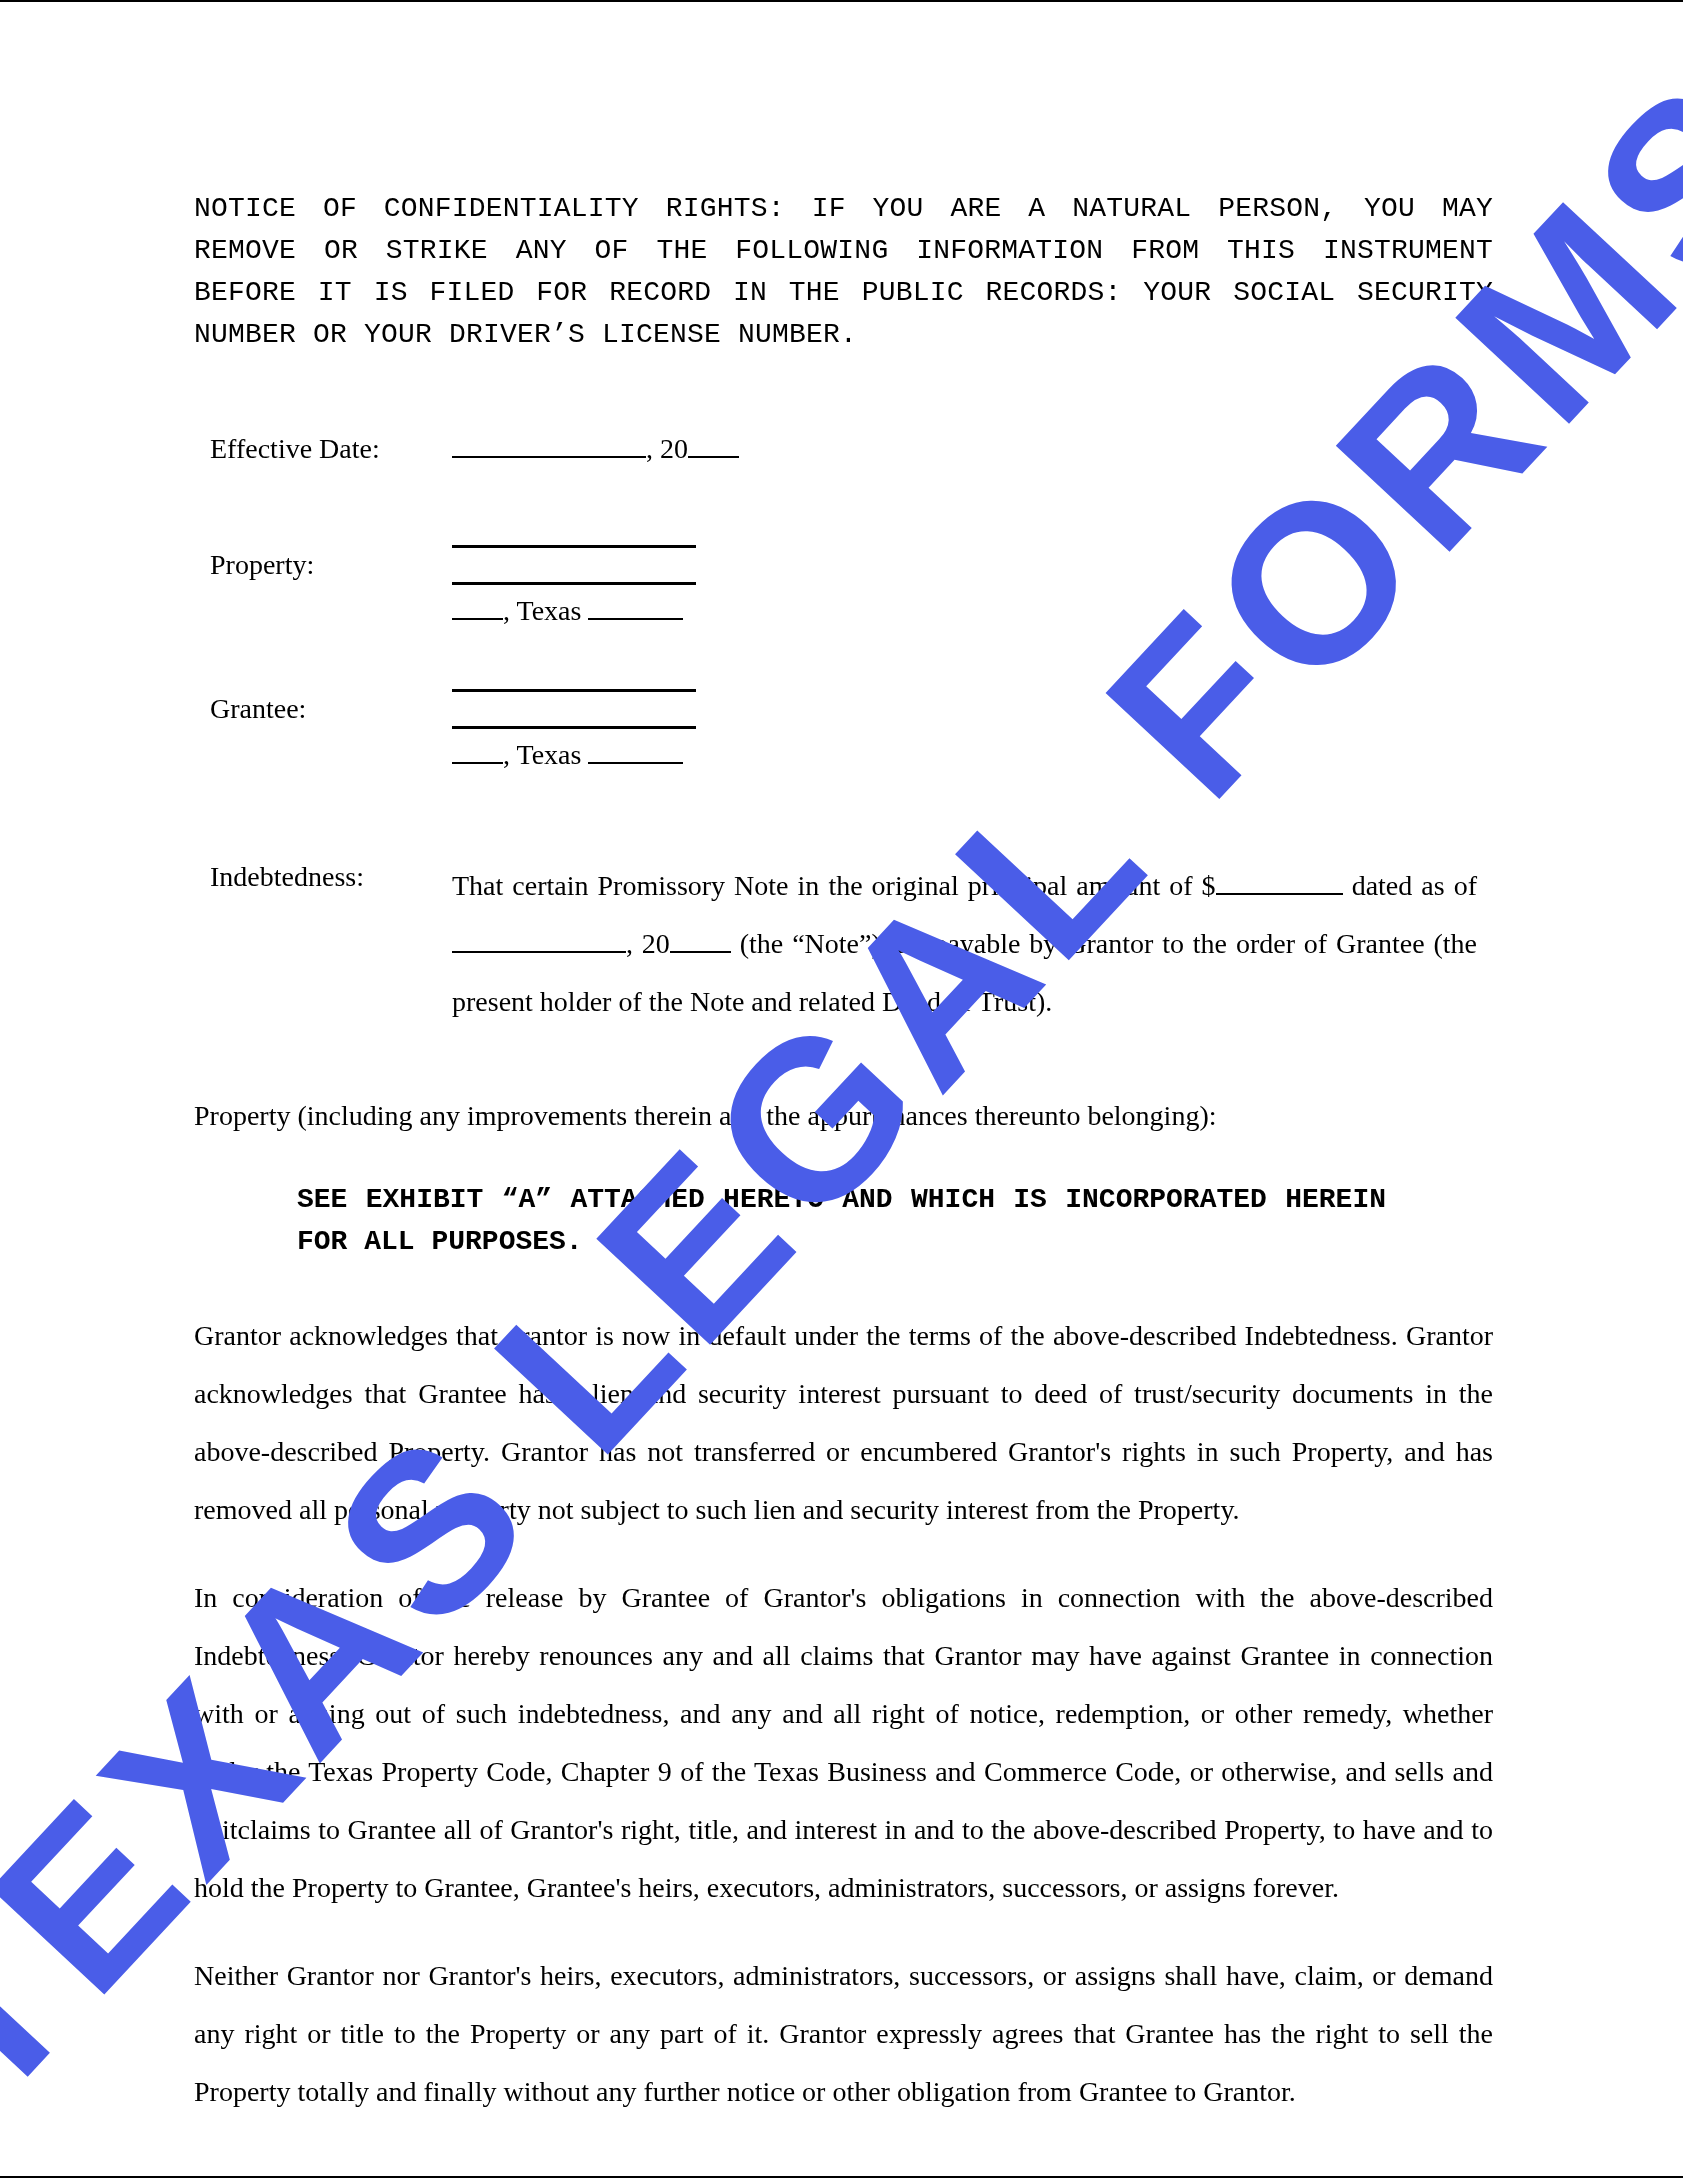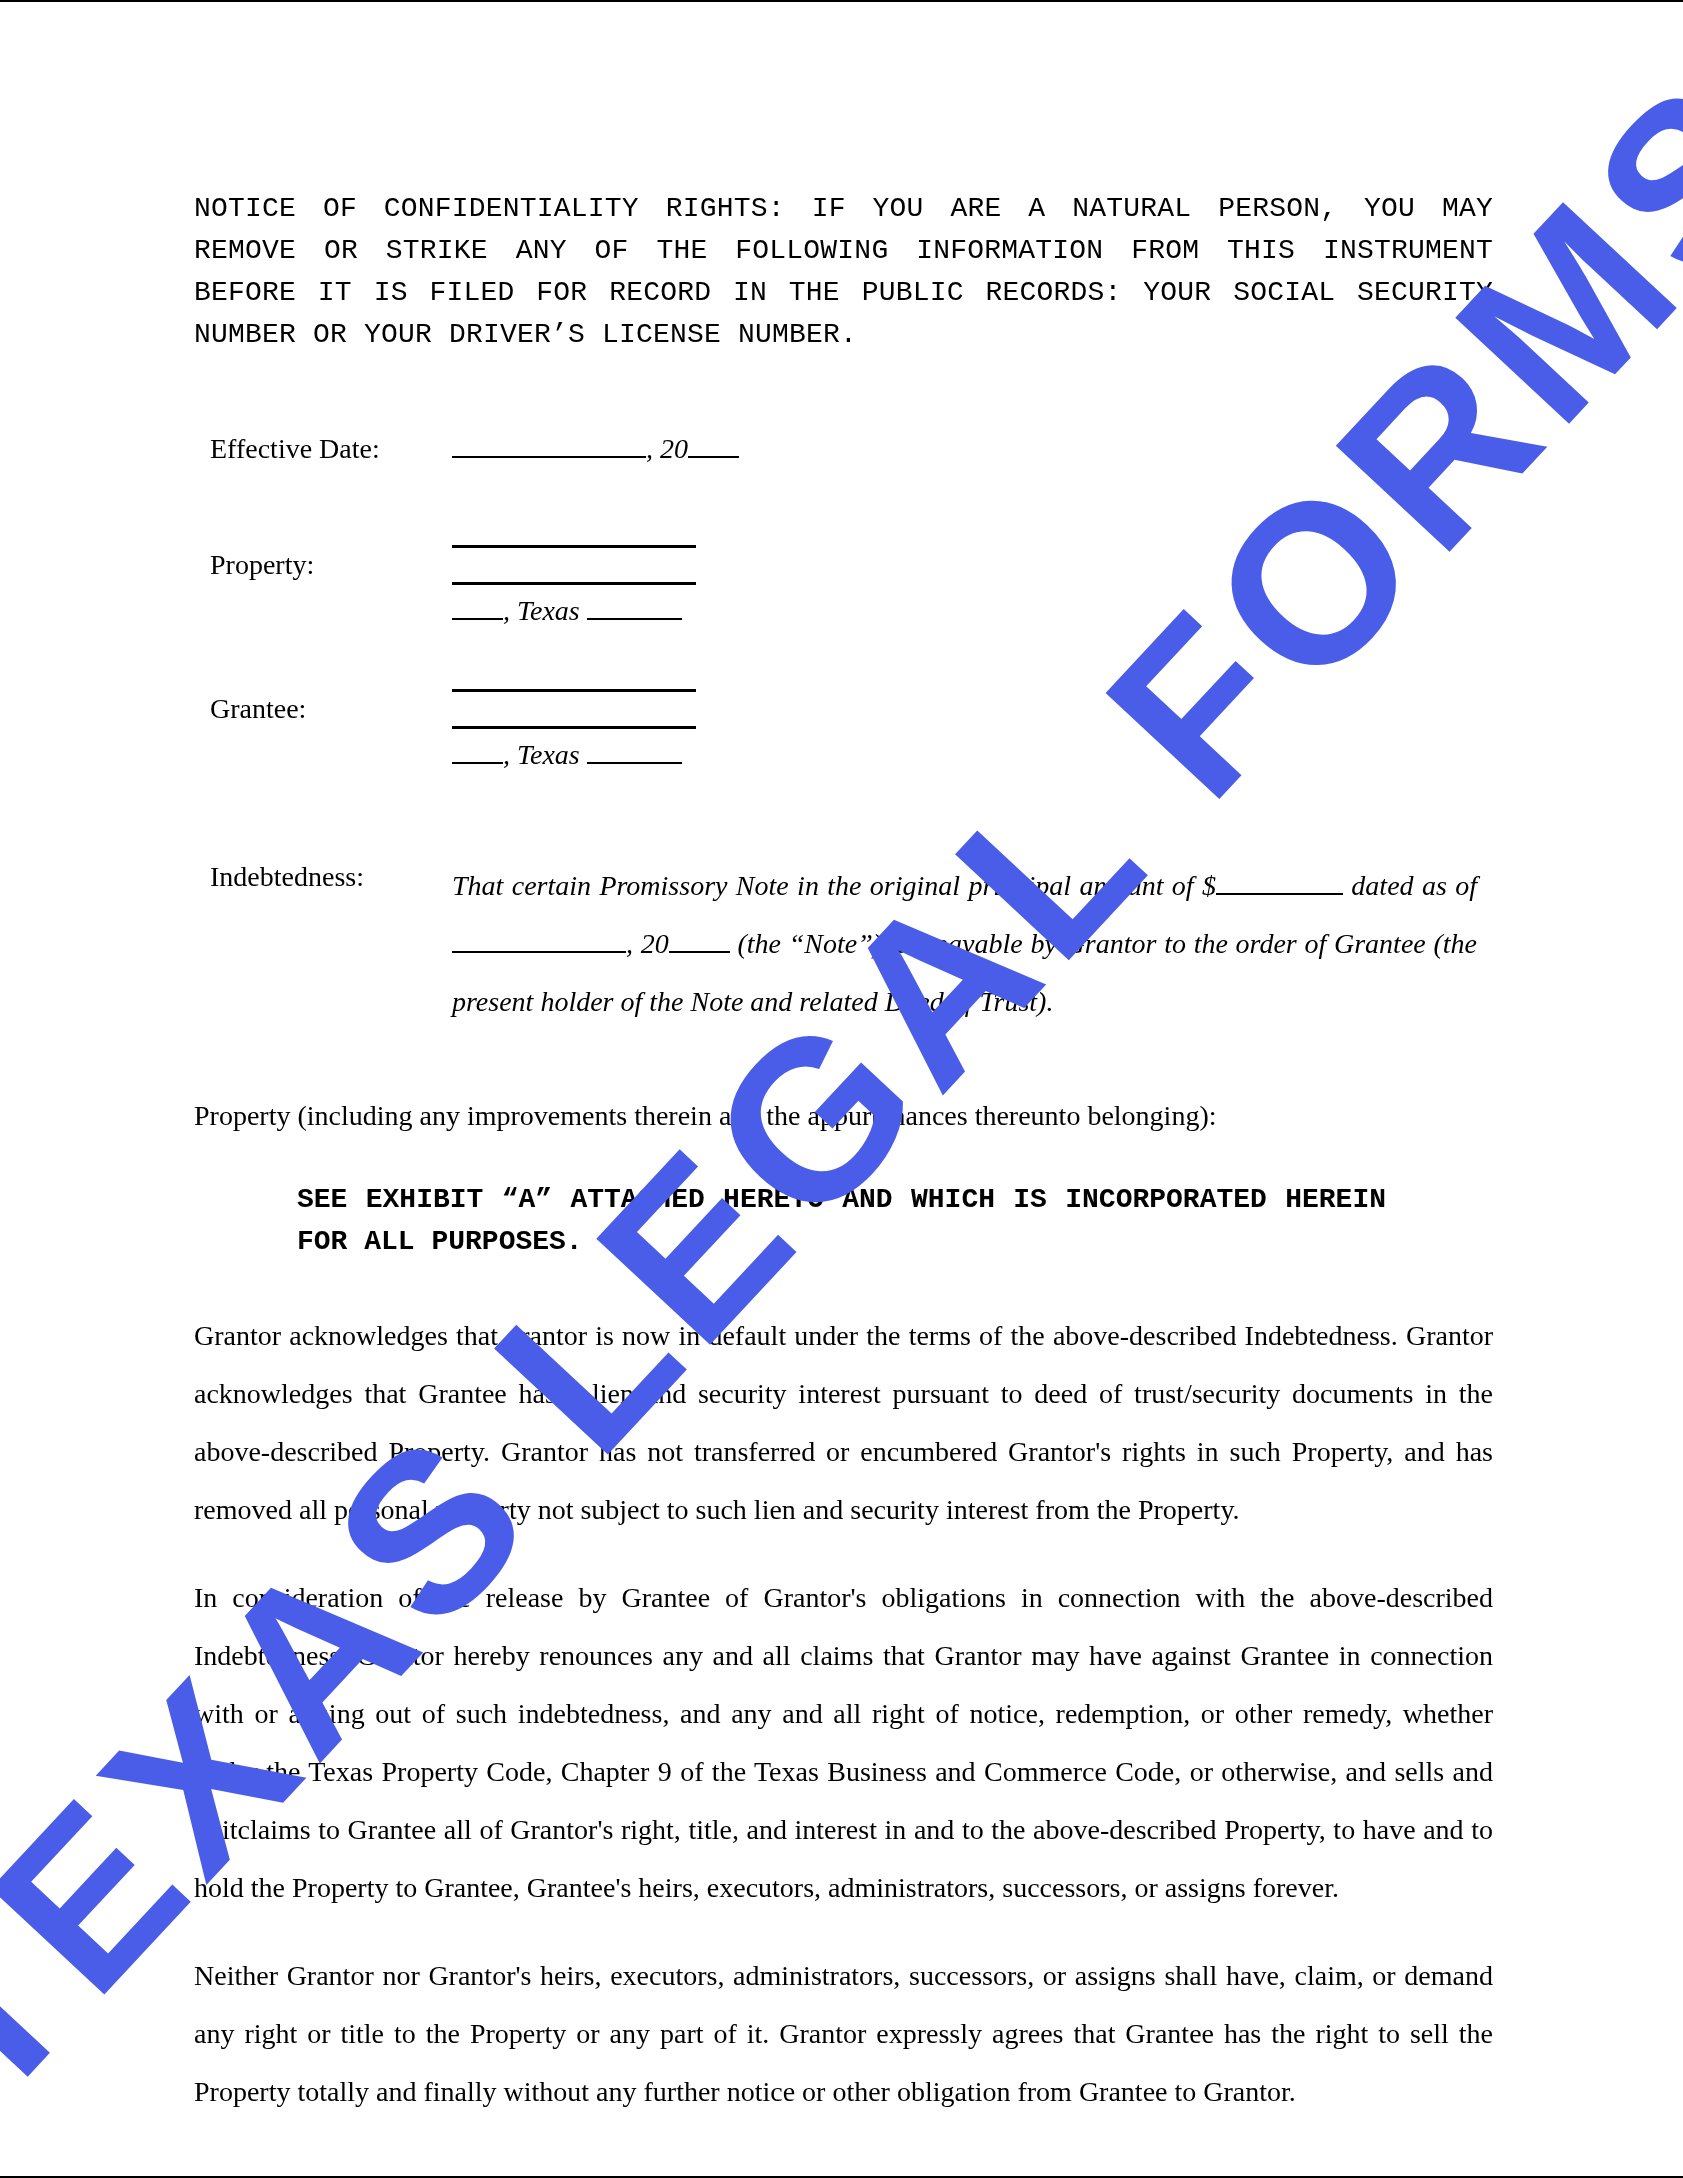--- a/index.html
+++ b/index.html
@@ -70,21 +70,20 @@
     width: 242px;
     flex: 0 0 242px;
     font-size: 28px;
     line-height: 40px;
   }
 
   .field-body {
     flex: 1 1 auto;
     font-size: 28px;
     line-height: 40px;
-    font-style: italic;
   }
 
   
   .rule {
     display: inline-block;
     border-bottom: 2px solid #000;
     vertical-align: baseline;
     height: 22px;
   }
   .rule-thick {

